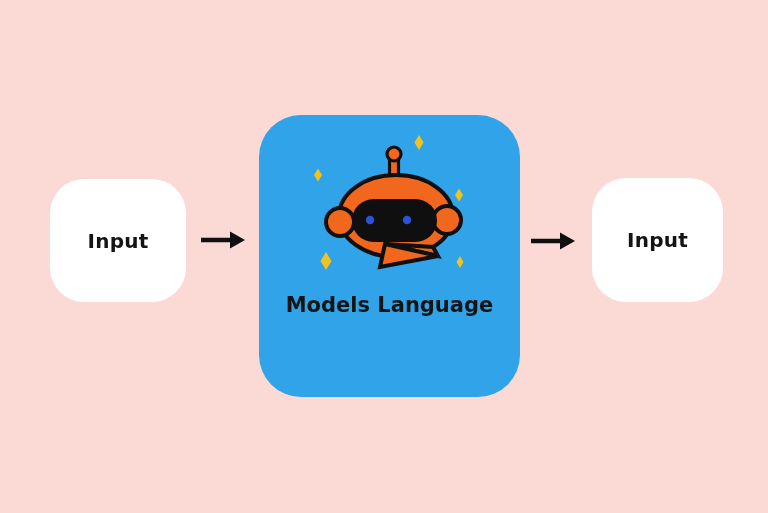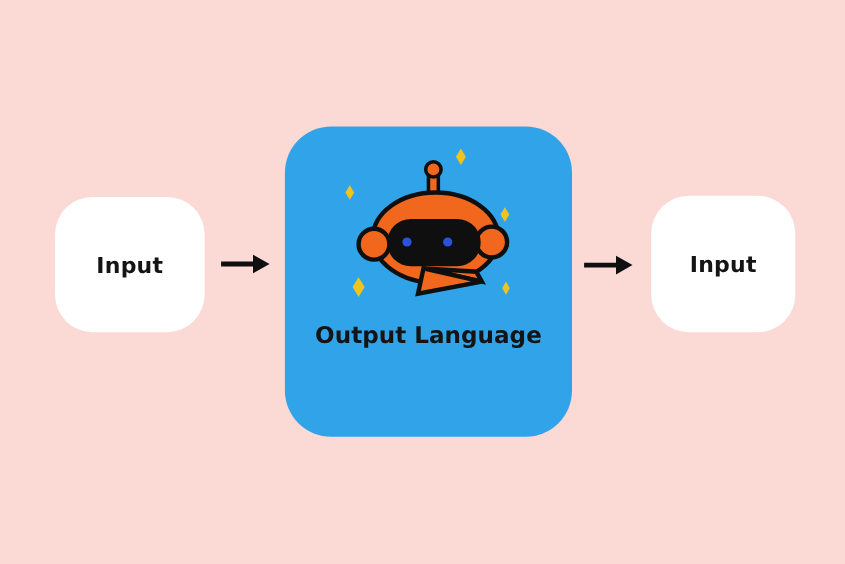--- a/index.html
+++ b/index.html
@@ -80,21 +80,21 @@
 
       <rect class="mask" x="93" y="66" width="85" height="43" rx="21.5"></rect>
 
       <circle class="eye" cx="111" cy="87" r="4.2"></circle>
       <circle class="eye" cx="148" cy="87" r="4.2"></circle>
 
       <polygon class="orange" points="126,111 174,114 179,123"></polygon>
       <polygon class="orange" points="126,111 179,123 121,134"></polygon>
     </svg>
     <div class="card-title">
-      <div>Output Language</div>
+      <div>Models Language</div>
     </div>
   </div>
 
   <svg class="arrow-svg" id="arrow-right" viewBox="0 0 50 24" aria-hidden="true">
     <line class="arrow-line" x1="3" y1="12" x2="34" y2="12"></line>
     <polygon class="arrow-head" points="32,3.5 47,12 32,20.5"></polygon>
   </svg>
 
   <div class="node" id="output-node">
     <span class="node-label">Input</span>

